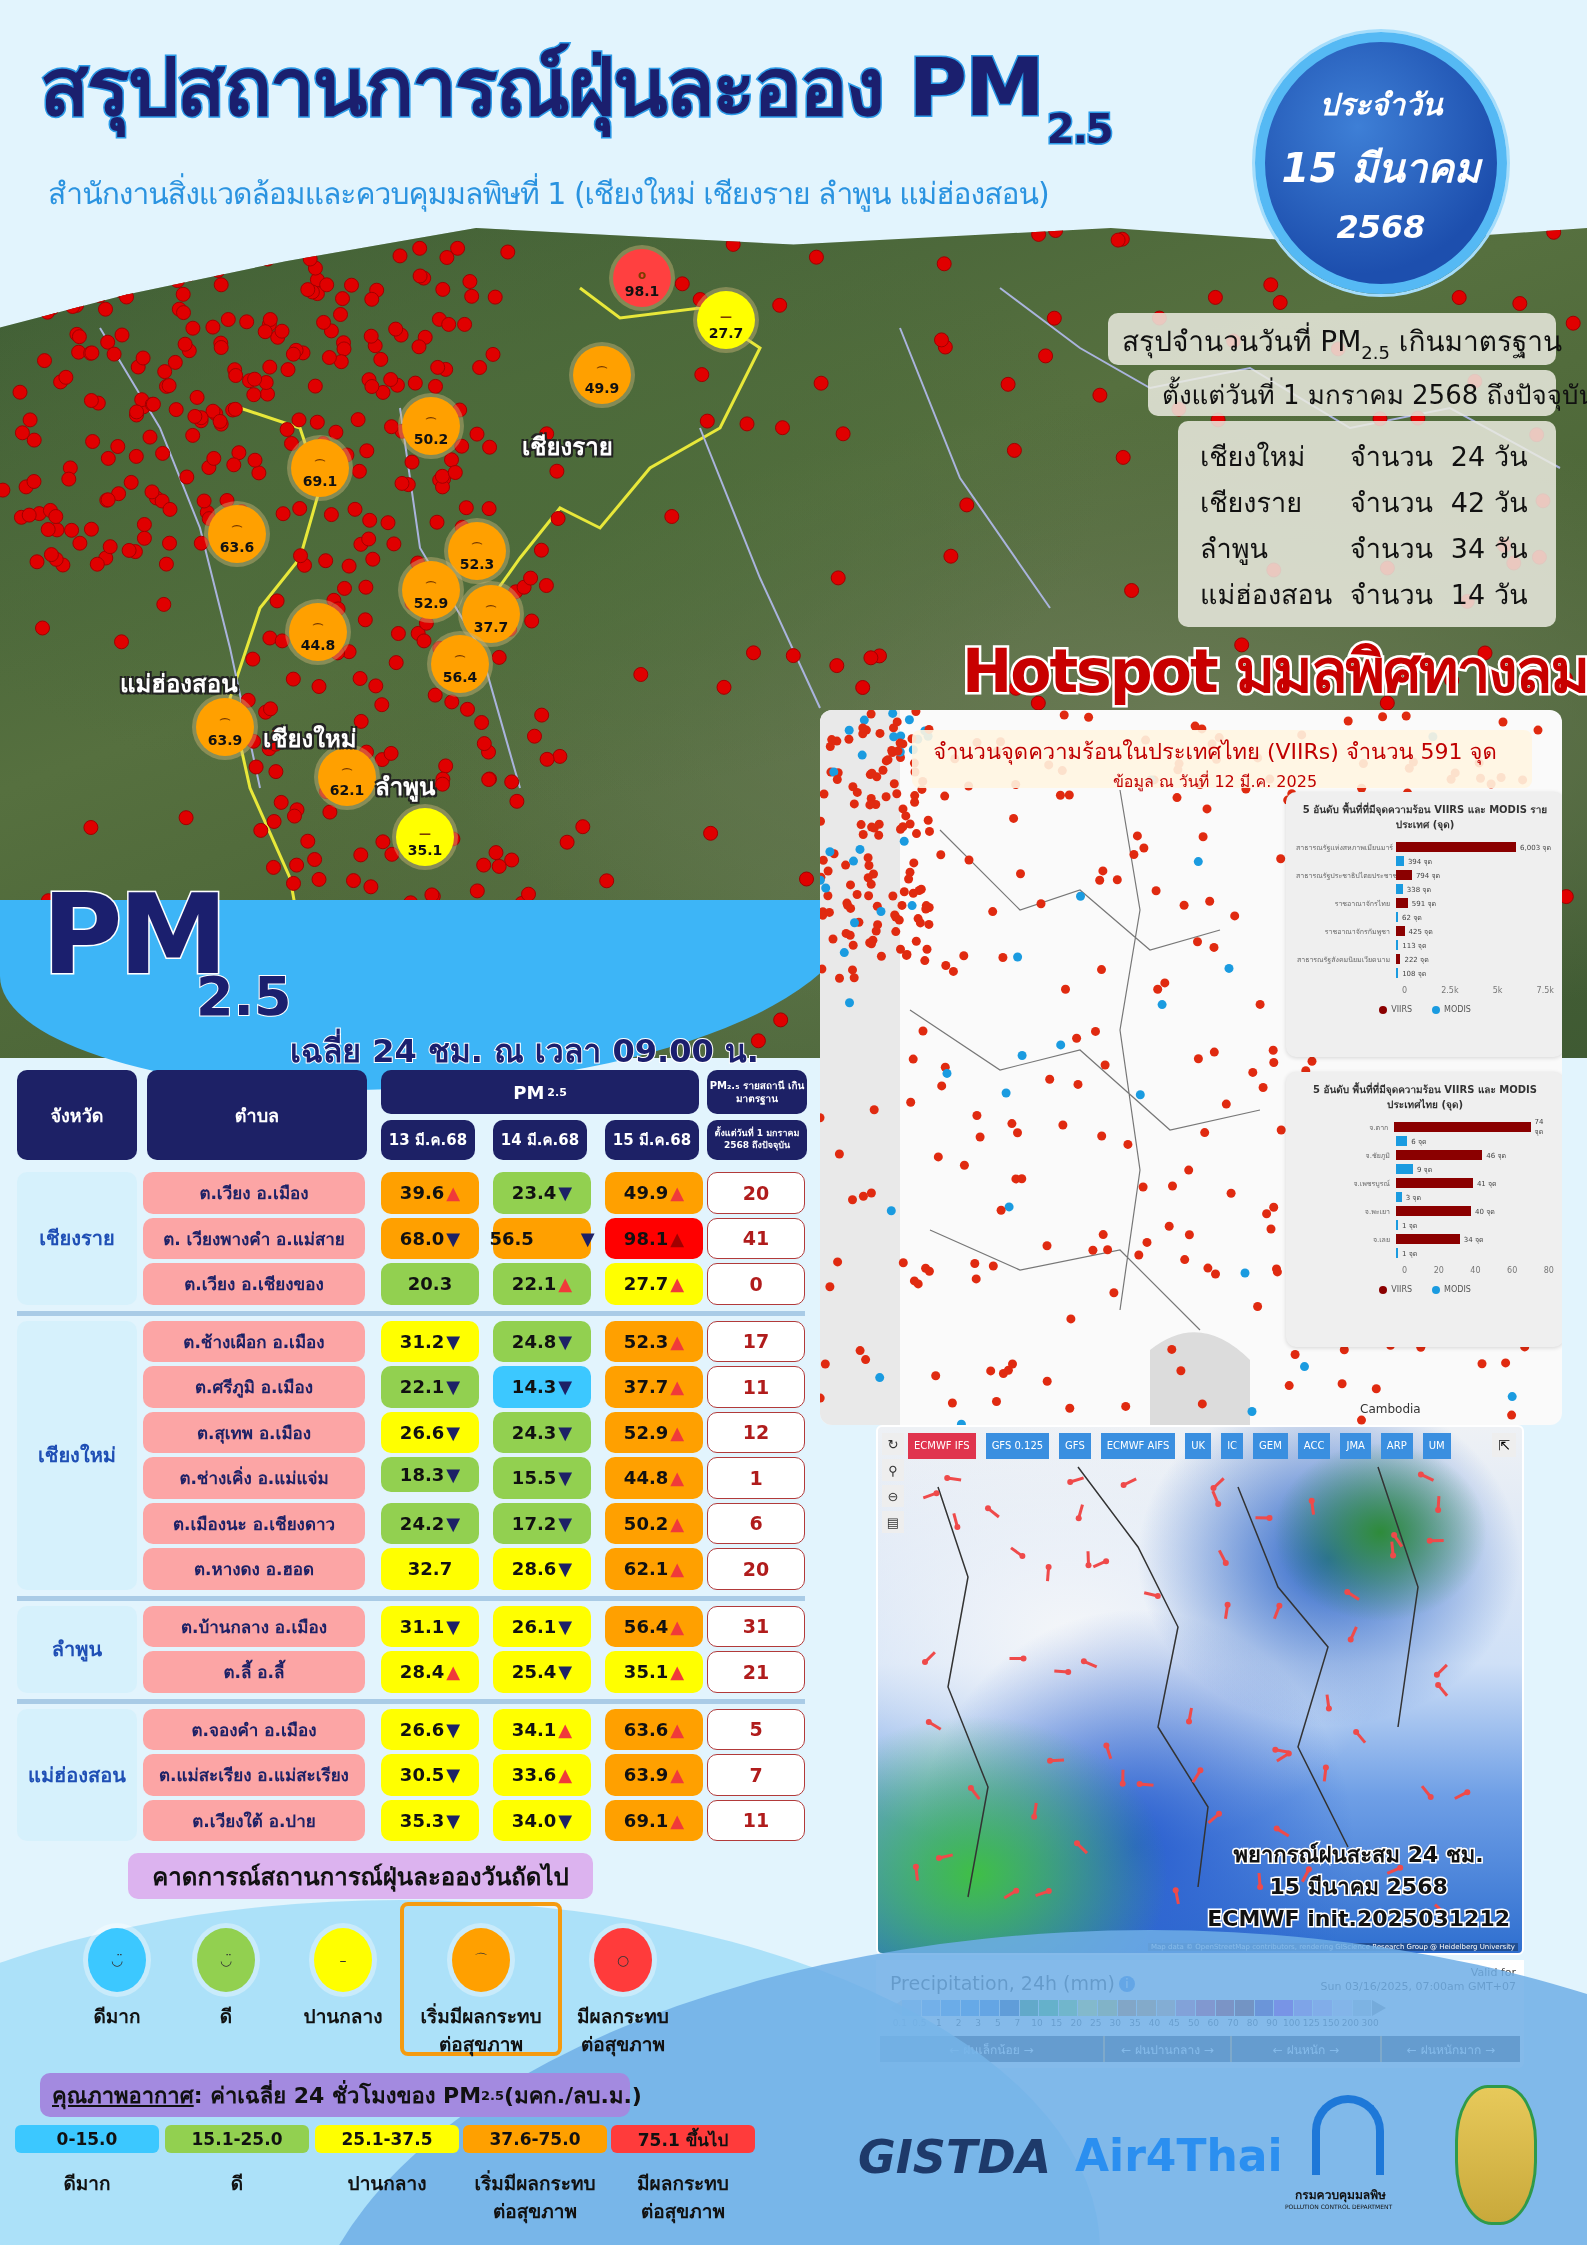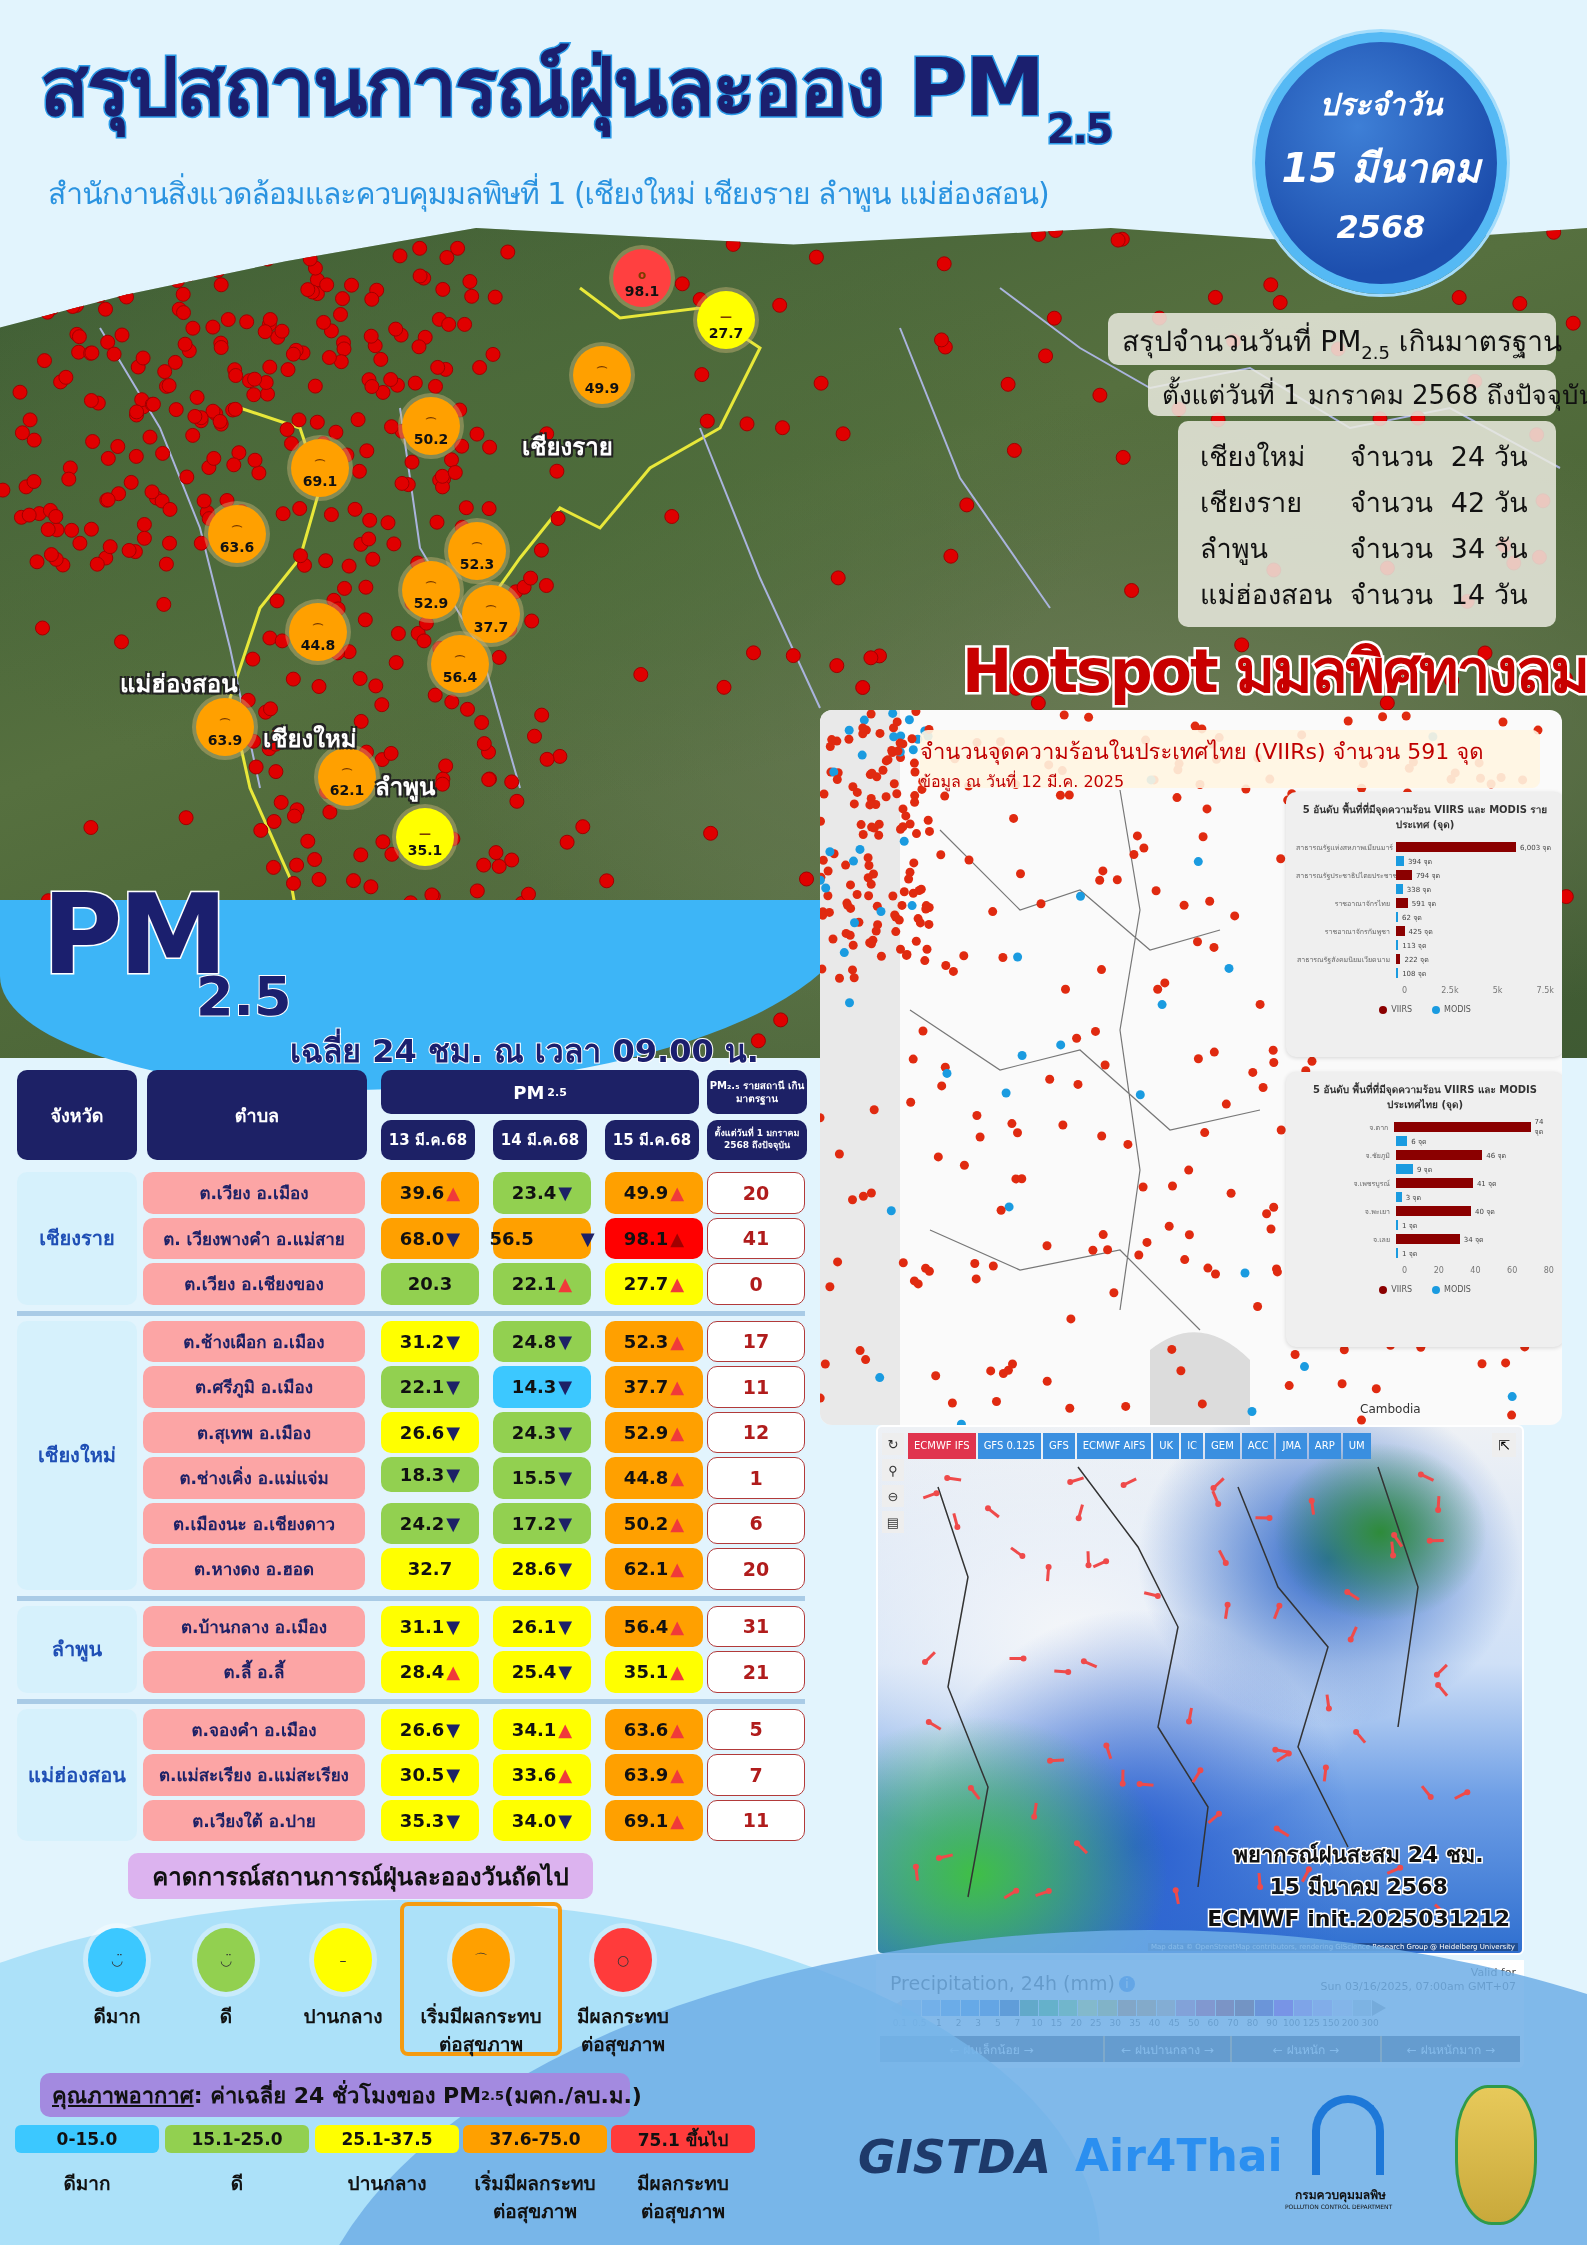--- a/index.html
+++ b/index.html
@@ -104,22 +104,22 @@
   
   #hotspot-title {
     left: 962px; top: 623px; font-size: 60px; font-weight: 900; color: #c80000;
     -webkit-text-stroke: 5px #fff; paint-order: stroke fill; white-space: nowrap; letter-spacing: -2px;
   }
   #hotspot-panel {
     left: 820px; top: 710px; width: 742px; height: 715px;
     background: #fafafa; border-radius: 12px; overflow: hidden;
   }
   #hotspot-head {
-    position: absolute; left: 100px; top: 20px; width: 620px; height: 58px;
-    background: rgba(255,245,225,0.9); border-radius: 8px; text-align: left; padding-right: 14px;
+    position: absolute; left: 92px; top: 20px; width: 620px; height: 58px;
+    background: rgba(255,245,225,0.9); border-radius: 8px; text-align: center; padding-right: 14px;
   }
   #hotspot-head .h1 { color: #c00000; font-size: 22px; padding-top: 4px; }
   #hotspot-head .h2 { color: #c00000; font-size: 16px; }
   .chart-card {
     position: absolute; left: 466px; width: 278px; background: #efefef; border-radius: 10px;
     box-shadow: 0 1px 4px rgba(0,0,0,0.15); padding: 10px;
   }
   .chart-card .ct { font-size: 10px; text-align: center; color: #333; font-weight: bold; margin-bottom: 8px; }
   .bar-row { display: flex; align-items: center; height: 14px; font-size: 7px; color: #666; }
   .bar-row .cat { width: 100px; text-align: right; padding-right: 6px; white-space: nowrap; overflow: hidden; }
@@ -134,21 +134,21 @@
     left: 876px; top: 1425px; width: 648px; height: 530px; overflow: hidden;
     border: 2px solid #fff; border-radius: 6px;
     background:
       radial-gradient(ellipse at 78% 20%, #2e8b3a 0%, rgba(0,0,0,0) 15%),
       radial-gradient(ellipse at 70% 25%, #2b64c8 0%, rgba(0,0,0,0) 30%),
       radial-gradient(ellipse at 15% 85%, #3fbf46 0%, rgba(0,0,0,0) 25%),
       radial-gradient(ellipse at 40% 80%, #2a5fcf 0%, rgba(0,0,0,0) 40%),
       radial-gradient(ellipse at 30% 40%, #f4f6f9 0%, rgba(0,0,0,0) 50%),
       linear-gradient(180deg, #eef1f5 0%, #cfe0f7 45%, #6f9fe6 70%, #2f6fd0 100%);
   }
-  #wx-tabs { position: absolute; left: 30px; top: 6px; display: flex; gap: 2px; }
+  #wx-tabs { position: absolute; left: 30px; top: 6px; display: flex; gap: 10px; }
   .wx-tab {
     background: #3a8fe0; color: #fff; font-size: 10px; padding: 3px 6px; height: 26px;
     display: flex; align-items: center; justify-content: center; text-align: center; line-height: 1;
   }
   .wx-tab.active { background: #e0344e; }
   #wx-tools { position: absolute; left: 4px; top: 6px; display: flex; flex-direction: column; gap: 4px; }
   .wx-tool { width: 22px; height: 22px; background: #eee; font-size: 13px; display: flex; align-items: center; justify-content: center; color: #333; }
   #wx-share { position: absolute; right: 6px; top: 6px; width: 24px; height: 24px; background: #eee; font-size: 14px; display: flex; align-items: center; justify-content: center; }
   #wx-caption {
     position: absolute; right: 12px; bottom: 18px; text-align: center; color: #111; font-weight: 900;

